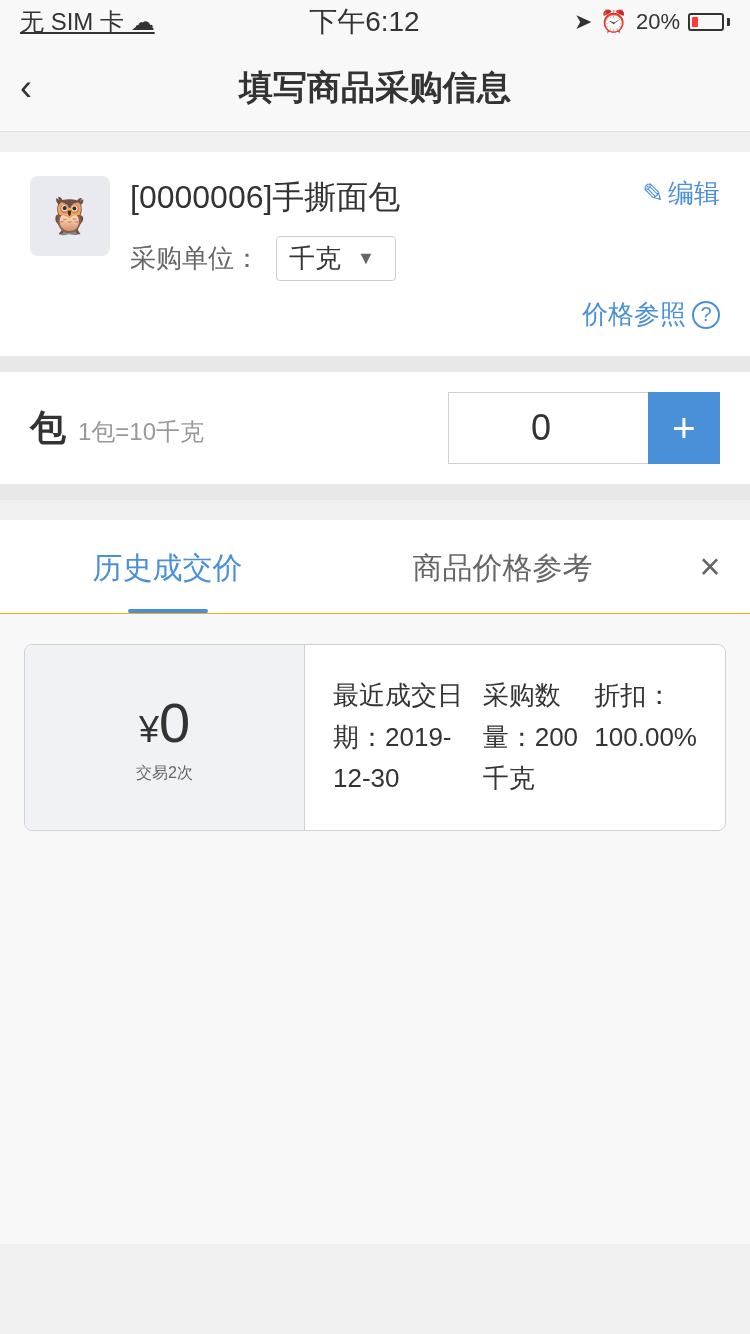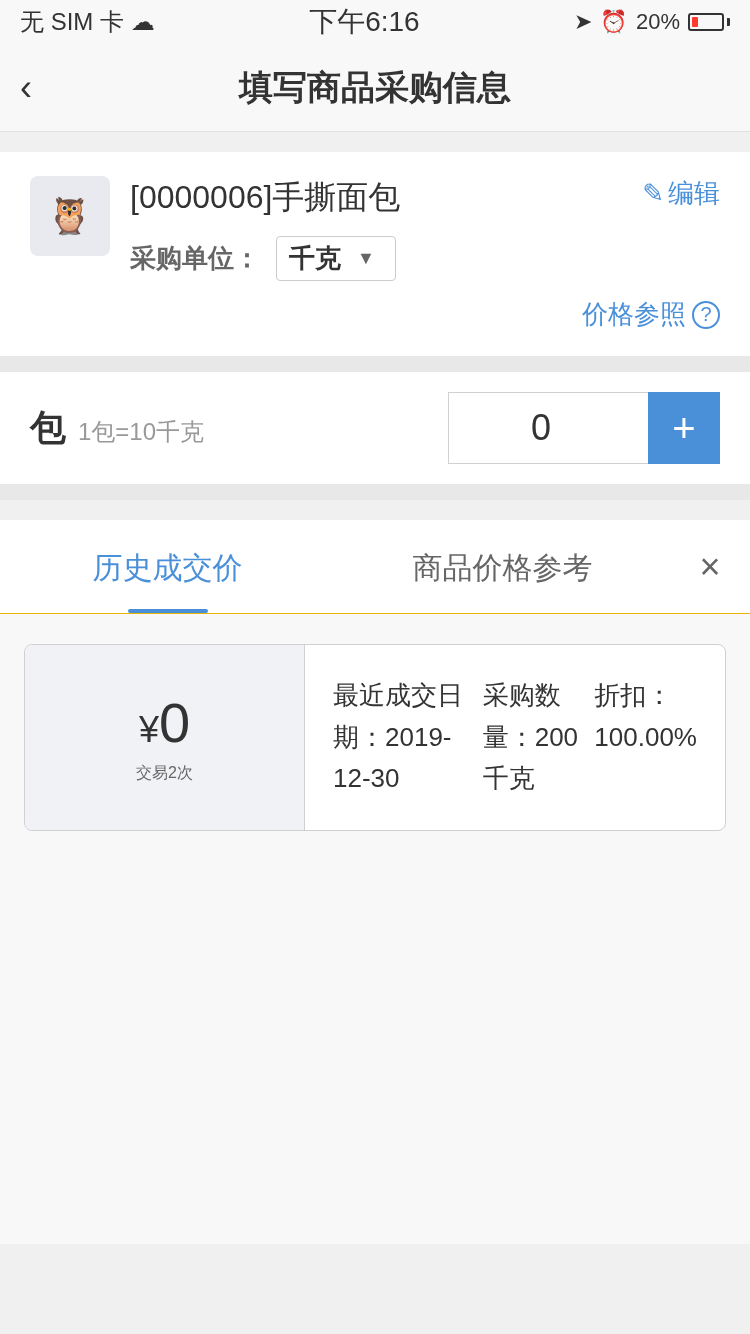--- a/index.html
+++ b/index.html
@@ -22,20 +22,21 @@
       align-items: center;
       justify-content: space-between;
       padding: 0 20px;
       font-size: 24px;
       color: #333;
     }
     .status-left {
       display: flex;
       align-items: center;
       gap: 8px;
+      text-decoration: underline;
     }
     .status-center {
       font-size: 28px;
       font-weight: 500;
     }
     .status-right {
       display: flex;
       align-items: center;
       gap: 8px;
       font-size: 22px;
@@ -132,21 +133,20 @@
       font-size: 32px;
       color: #333;
       font-weight: 500;
     }
     .product-unit {
       display: flex;
       align-items: center;
       gap: 16px;
       font-size: 26px;
       color: #666;
-      font-weight: bold;
     }
     .unit-label {
       color: #666;
     }
     .unit-select {
       border: 1px solid #ccc;
       border-radius: 4px;
       padding: 4px 20px 4px 12px;
       font-size: 26px;
       color: #333;
@@ -342,21 +342,21 @@
       min-height: 600px;
     }
   </style>
 </head>
 <body>
 
 <div class="status-bar">
   <div class="status-left">
     <span>无 SIM 卡 ☁</span>
   </div>
-  <div class="status-center">下午6:16</div>
+  <div class="status-center">下午6:12</div>
   <div class="status-right">
     <span>➤</span>
     <span>⏰</span>
     <span>20%</span>
     <span class="battery">
       <span class="battery-body">
         <span class="battery-fill"></span>
       </span>
       <span class="battery-tip"></span>
     </span>

